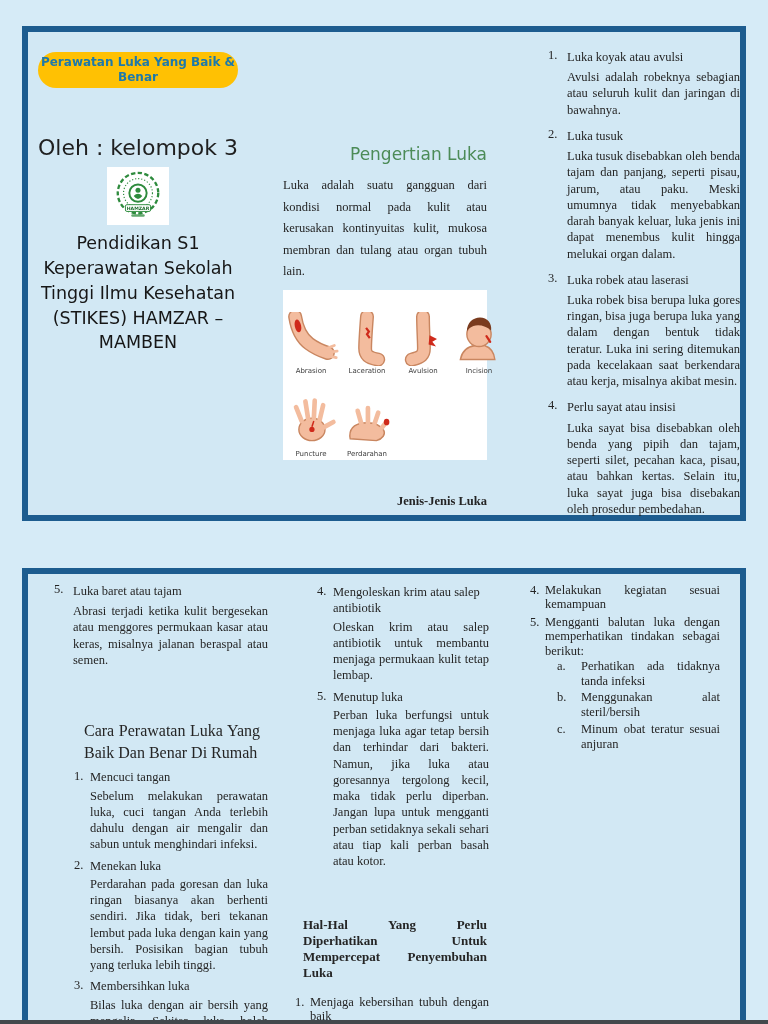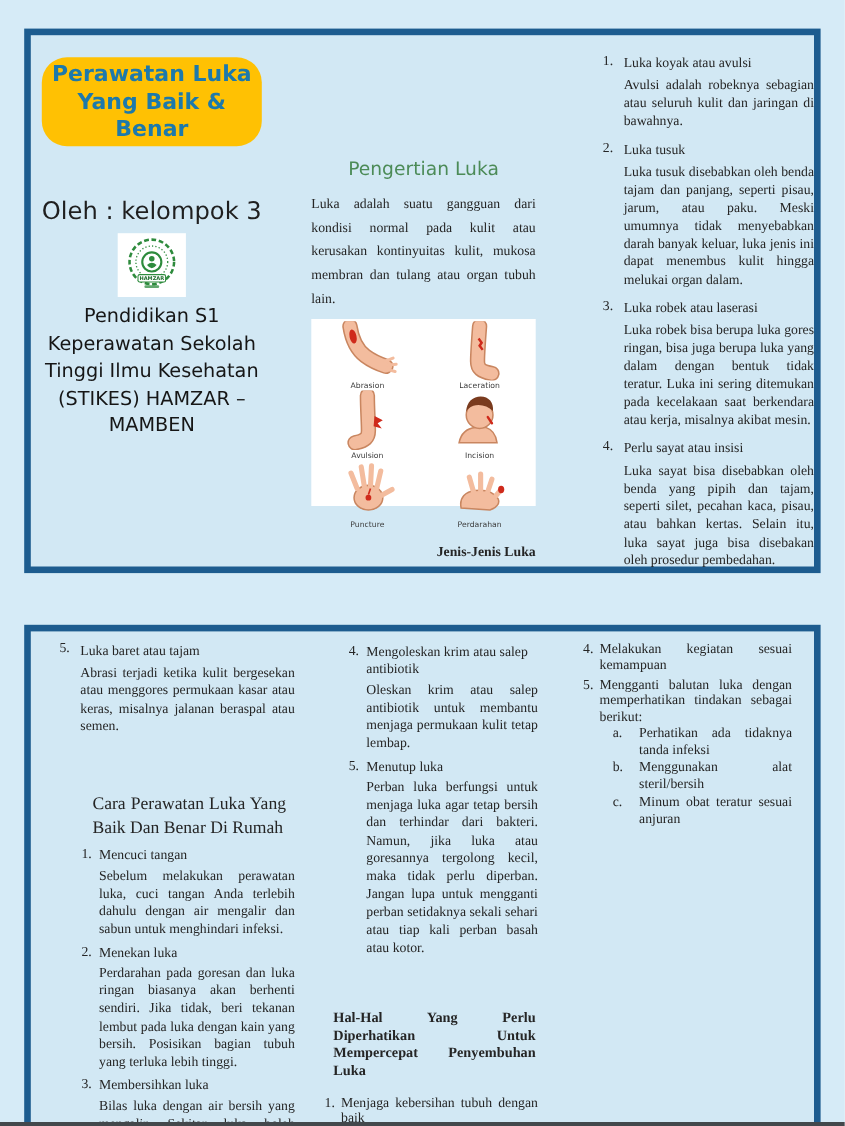--- a/index.html
+++ b/index.html
@@ -5,33 +5,33 @@
   html,body{margin:0;padding:0;}
   .canvas{position:relative;width:768px;height:1024px;background:#d6ebf7;overflow:hidden;
           font-family:"Liberation Serif",serif;color:#252525;}
   .panel{position:absolute;background:#d2e8f4;border:6px solid #1d5c8f;box-sizing:content-box;}
   .panel.top{left:22px;top:26px;width:712px;height:483px;}
   .panel.bottom{left:22px;top:568px;width:712px;height:470px;}
   .col{position:absolute;top:0;}
 
   
   .p1-col1{left:8px;top:20px;width:204px;text-align:center;font-family:"DejaVu Sans","Liberation Sans",sans-serif;}
-  .title-box{width:196px;margin:0 auto;background:#ffc103;color:#1d79ab;font-size:20px;font-weight:bold;
+  .title-box{width:196px;margin:0 auto;background:#ffc103;color:#1d79ab;font-size:12px;font-weight:bold;
              line-height:1.25;padding:3px 2px;border-radius:23px;}
   .byline{margin-top:47px;font-size:22px;color:#1f1f1f;}
   .logo-wrap{width:62px;height:58px;margin:7px auto 0;background:#ffffff;display:flex;align-items:center;justify-content:center;}
   .institution{margin:6px auto 0;width:204px;font-size:17.5px;line-height:1.42;color:#161616;}
 
   
   .p1-col2{left:255px;width:204px;}
-  .green-heading{margin-top:112px;text-align:center;color:#4c8b57;font-size:17px;
+  .green-heading{margin-top:112px;text-align:right;color:#4c8b57;font-size:17px;
                  font-family:"DejaVu Sans","Liberation Sans",sans-serif;}
   .intro-par{margin-top:11px;font-size:12.5px;line-height:1.72;text-align:justify;}
   .figure-box{margin-top:7px;width:204px;height:170px;background:#ffffff;display:grid;
-              grid-template-columns:1fr 1fr;grid-template-rows:1fr 1fr;padding:2px 0;box-sizing:border-box;}
+              grid-template-columns:1fr 1fr 1fr 1fr;grid-template-rows:1fr 1fr;padding:2px 0;box-sizing:border-box;}
   .fig-cell{display:flex;flex-direction:column;align-items:center;justify-content:flex-end;}
   .fig-label{font-family:"DejaVu Sans","Liberation Sans",sans-serif;font-size:7px;color:#3c3c3c;margin-top:1px;}
   .fig-caption{margin-top:34px;text-align:right;font-weight:bold;font-size:12.5px;}
 
   
   .p1-col3{left:520px;top:16px;width:192px;font-size:12.5px;}
 
   
   .num-item{position:relative;padding-left:19px;margin-bottom:9px;}
   .num-item .num{position:absolute;left:0;top:0;}

